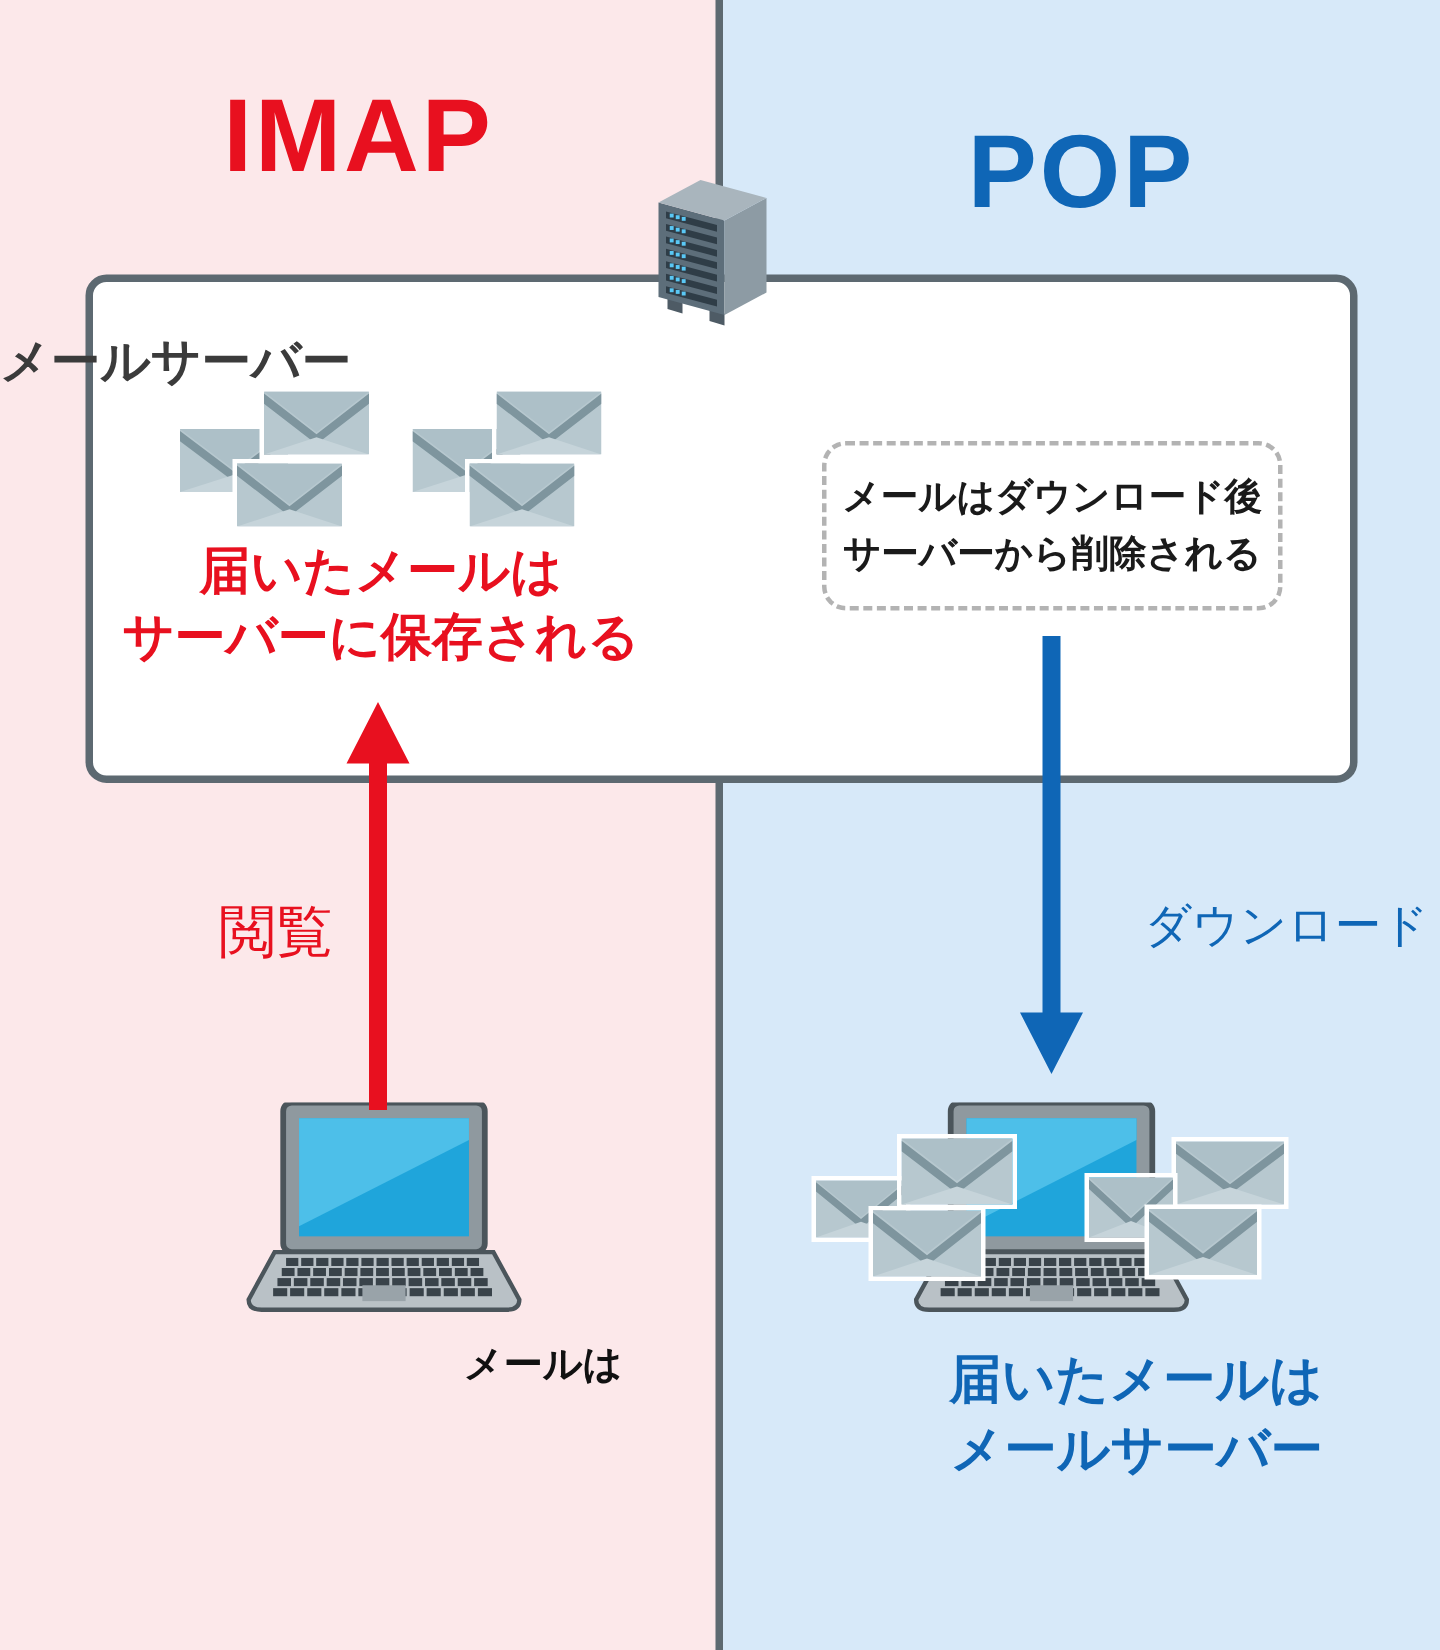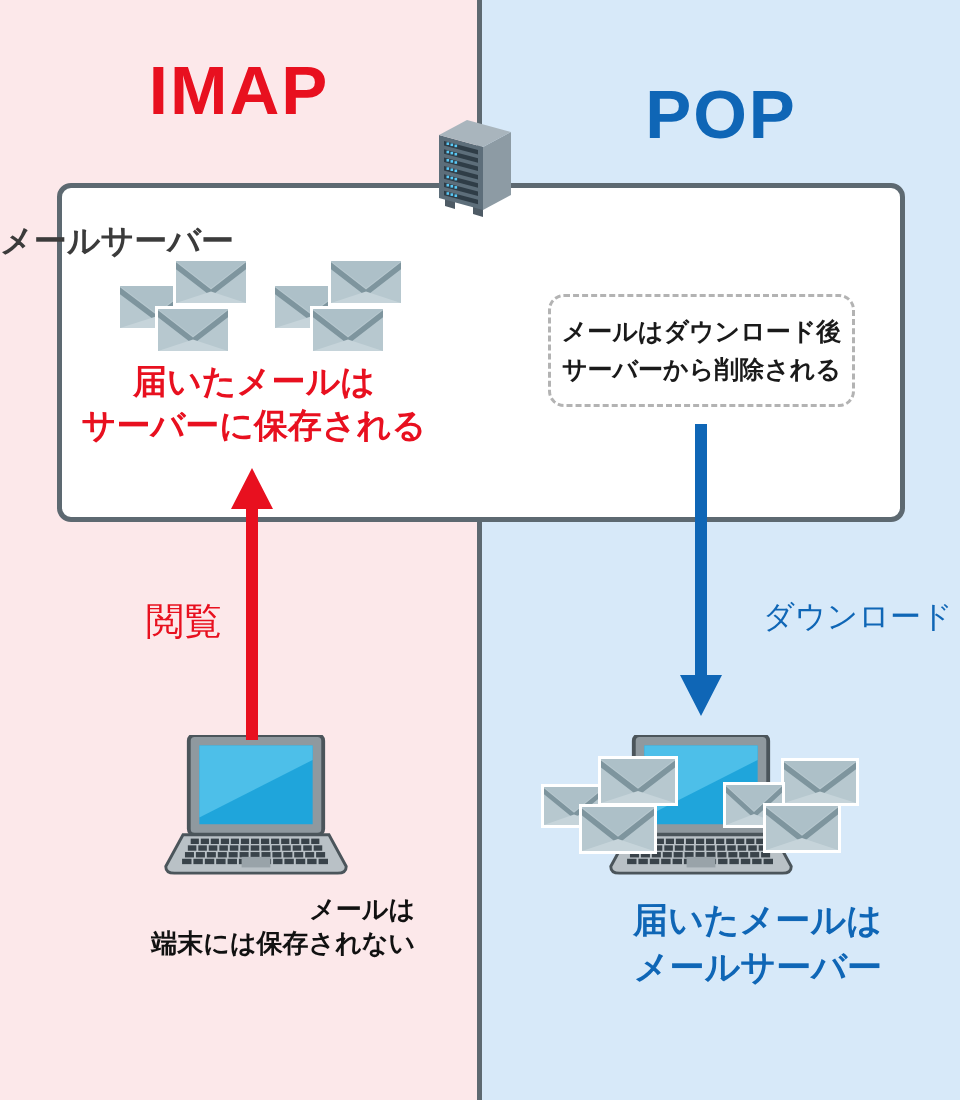--- a/index.html
+++ b/index.html
@@ -338,21 +338,20 @@
       <svg viewBox="0 0 100 62" preserveAspectRatio="none">
     <rect width="100" height="62" fill="#b7c8cf"></rect>
     <polygon points="0,0 100,0 50,40" fill="#adc0c8"></polygon>
     <polygon points="0,2 50,42 100,2 100,12 50,52 0,12" fill="#7e959e"></polygon>
     <polygon points="0,62 50,45 100,62" fill="#c6d4da"></polygon>
       </svg>
     </span>
 
   <div class="device-caption imap-device">
     <div>メールは</div>
-    <div>端末には保存されない</div>
   </div>
 
   <div class="device-caption pop-device">
     <div>届いたメールは</div>
     <div>メールサーバー</div>
   </div>
 
 </div>
 
 </body></html>

